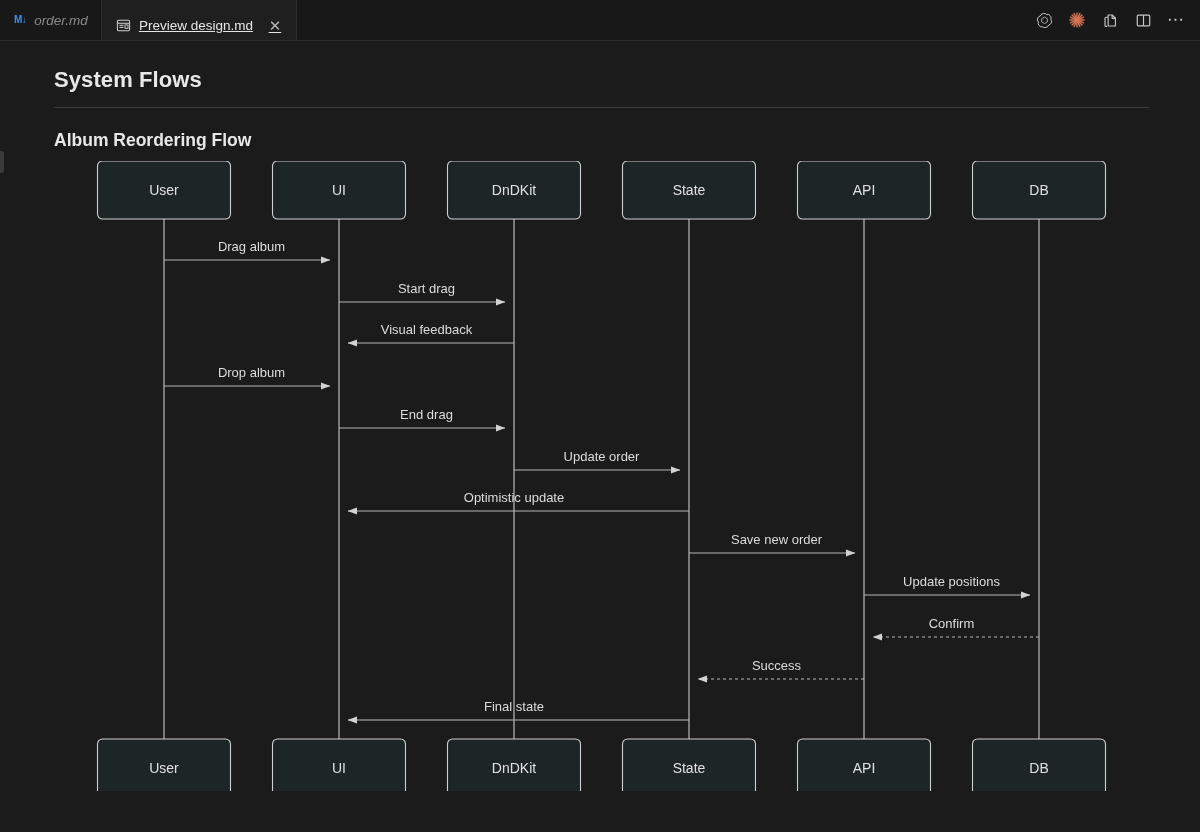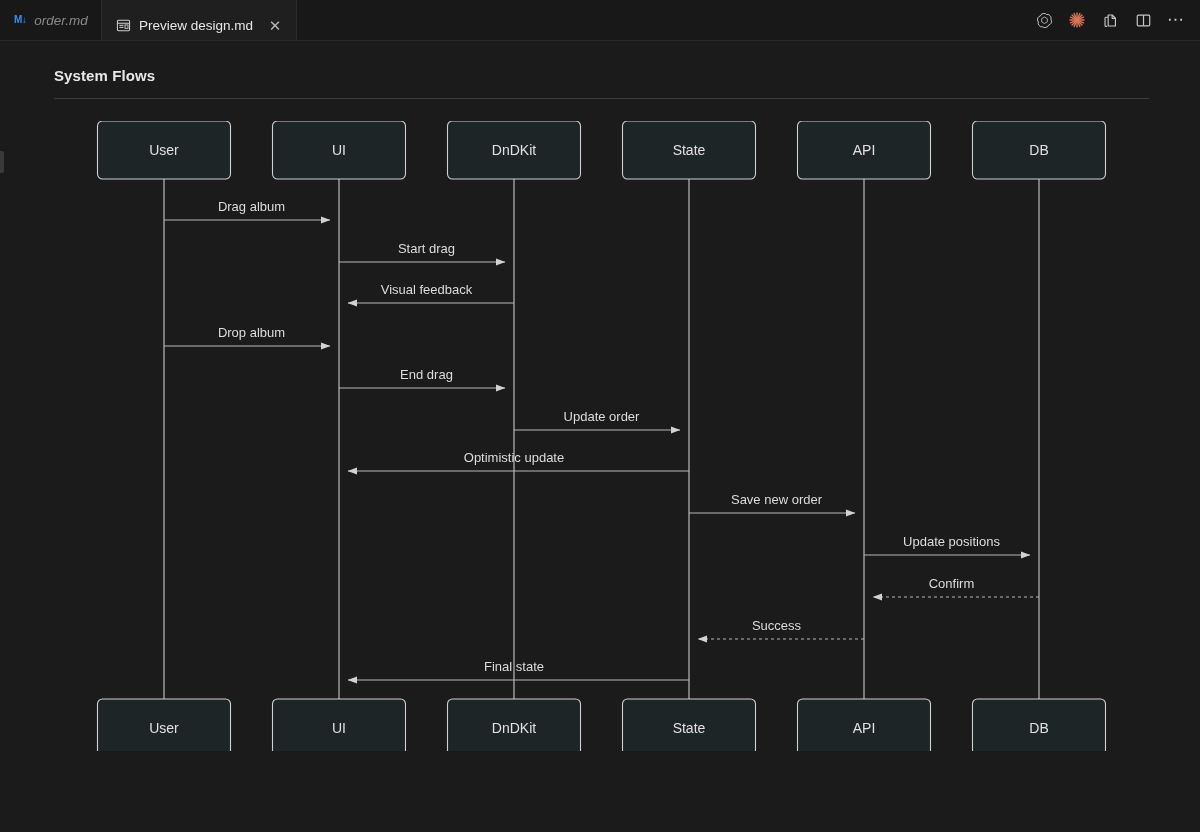--- a/index.html
+++ b/index.html
@@ -34,20 +34,21 @@
     user-select: none;
     background: #181818;
   }
   .tab.inactive { font-style: italic; }
   .tab.active {
     background: #1f1f1f;
     color: #e6e6e6;
     border-top: 1px solid #2f7fd1;
     margin-top: -1px;
     padding-top: 10px;
+    text-decoration: underline;
   }
   .tab .md-icon {
     font-size: 10px;
     font-weight: bold;
     color: #3b8eea;
     letter-spacing: -0.5px;
     font-style: normal;
     line-height: 1;
   }
   .tab .preview-icon { display:inline-flex; }
@@ -88,21 +89,21 @@
   
   .preview {
     position: relative;
     height: 791px;
     background: #1b1b1b;
     padding: 0;
     overflow: hidden;
   }
   .doc { padding: 26px 52px 0 54px; }
   h1.doc-title {
-    font-size: 15px;
+    font-size: 22px;
     font-weight: bold;
     color: #e8e8e8;
     margin: 0 0 14px 0;
     letter-spacing: 0.1px;
   }
   .hr {
     height: 1px;
     background: #3c3c3c;
     margin: 0 0 22px 0;
     width: 1095px;
@@ -214,20 +215,21 @@
   </div>
 </div>
 
 <div class="preview">
 
   <div class="edge-marker"></div>
 
   <div class="doc">
     <h1 class="doc-title">System Flows</h1>
     <div class="hr"></div>
+    <h2 class="sec-title">Album Reordering Flow</h2>
 
     <div class="diagram-wrap">
       <svg class="seq" id="seq-svg" width="1100" height="630" viewBox="0 0 1100 630">
         <defs>
           <marker id="ah" markerWidth="10" markerHeight="8" refX="9.2" refY="4" orient="auto" markerUnits="userSpaceOnUse">
             <path d="M0,0.4 L9.6,4 L0,7.6 z" fill="#d2d2d2"></path>
           </marker>
           <marker id="ah-rev" markerWidth="10" markerHeight="8" refX="0.6" refY="4" orient="auto" markerUnits="userSpaceOnUse">
             <path d="M10,0.4 L0.4,4 L10,7.6 z" fill="#d2d2d2"></path>
           </marker>

